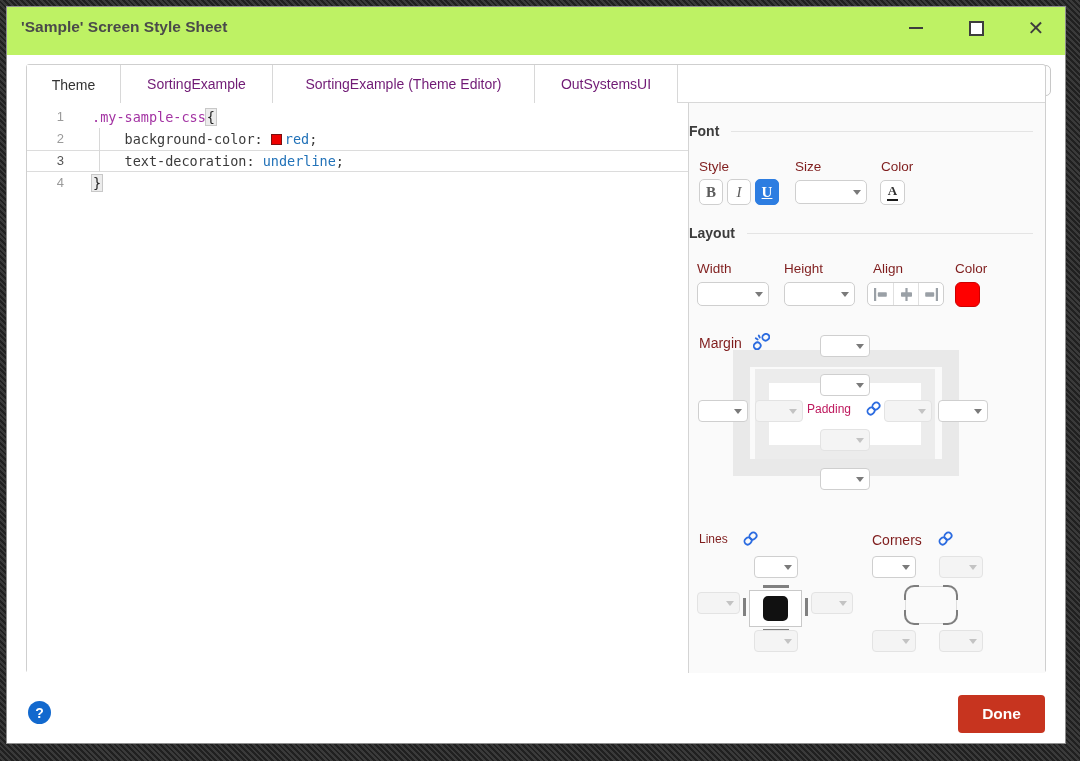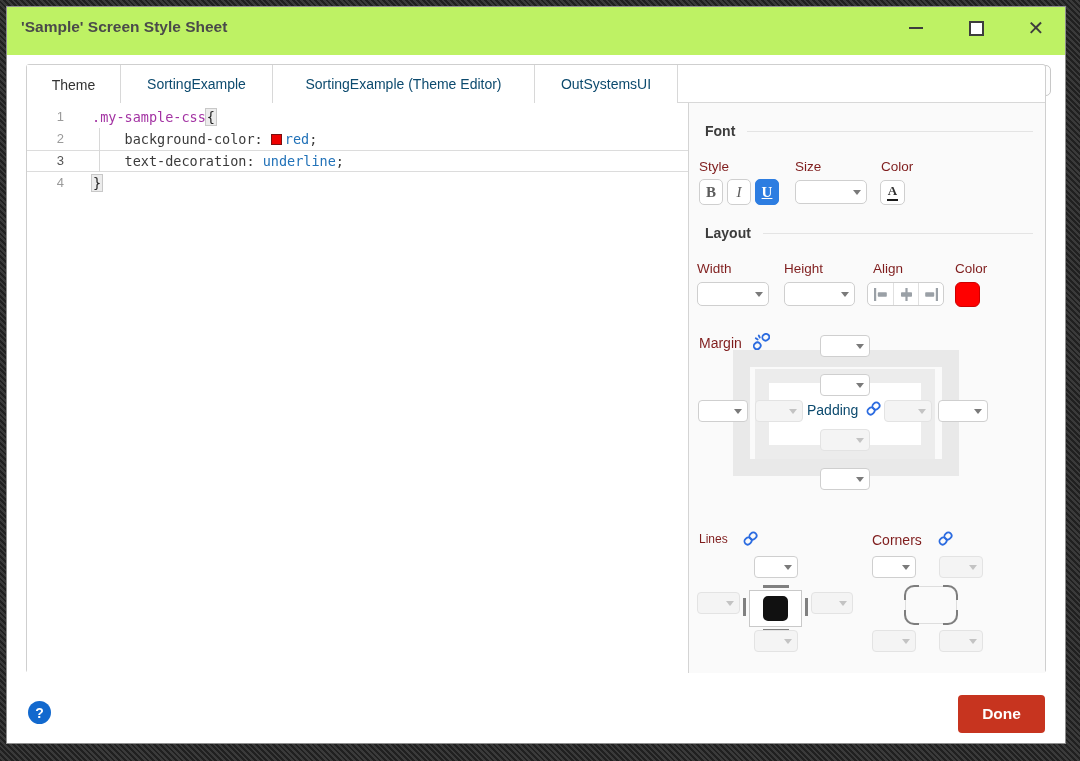--- a/index.html
+++ b/index.html
@@ -29,21 +29,21 @@
     font-size:14.5px; font-weight:700; color:#333; cursor:pointer;
   }
   
   .container {
     position:absolute; left:19px; top:57px; width:1020px; height:609px;
     border:1px solid #cfcfcf; border-radius:3px; background:#fff;
   }
   .tabbar { position:absolute; left:0; top:0; width:100%; height:38px; display:flex; border-bottom:1px solid #d8d8d8; }
   .tab {
     height:38px; display:flex; align-items:center; justify-content:center;
-    font-size:14px; color:#0c4a6e; border-right:1px solid #d8d8d8; cursor:pointer; background:#fff;
+    font-size:14px; color:#701a75; border-right:1px solid #d8d8d8; cursor:pointer; background:#fff;
   }
   .tab:nth-child(1){ width:94px; } .tab:nth-child(2){ width:152px; }
   .tab:nth-child(3){ width:262px; } .tab:nth-child(4){ width:143px; }
   .tab.active { color:#333; height:39px; margin-bottom:-1px; background:#fff; }
   .body { position:absolute; left:0; top:38px; width:1018px; height:570px; }
   
   .editor { position:absolute; left:0; top:0; width:661px; height:570px; background:#fff; padding-top:3px; }
   .cline { height:22px; line-height:22px; white-space:nowrap; }
   .cline.cur { box-shadow:inset 0 1px 0 #dcdcdc, inset 0 -1px 0 #dcdcdc; }
   .lnum { display:inline-block; width:44px; padding-right:7px; text-align:right; color:#9a9a9a; font-size:13px; vertical-align:top; }
@@ -52,21 +52,21 @@
   .tk-selector { color:var(--selector-purple); }
   .tk-property { color:#3b3b3b; }
   .tk-value { color:var(--value-blue); }
   .tk-plain { color:#3b3b3b; }
   .tk-brace { color:#222; background:#ececec; box-shadow:0 0 0 1px #c8c8c8; padding:0 1px; }
   .cswatch { display:inline-block; width:11px; height:11px; background:var(--code-swatch-red); border:1px solid #7a1010; vertical-align:-1px; margin-right:3px; }
   .scope-guide { position:absolute; left:72px; top:25px; width:1px; height:44px; background:#d8d8d8; }
   .divider { position:absolute; left:661px; top:0; width:1px; height:570px; background:#d4d4d4; }
   
   .panel { position:absolute; left:662px; top:0; width:356px; height:570px; background:#fafafa; }
-  .sec-header { position:absolute; display:flex; align-items:center; left:16px; right:12px; }
+  .sec-header { position:absolute; display:flex; align-items:center; left:0; right:12px; }
   .sec-header span { font-size:14px; font-weight:700; color:#3c3c3c; }
   .sec-header .rule { flex:1; height:1px; background:#e4e4e4; margin-left:12px; }
   .plabel { position:absolute; font-size:13.5px; color:#7f1d1d; }
   .sbtn {
     position:absolute; width:24px; height:26px; background:#fff; border:1px solid #cfcfcf; border-radius:5px;
     display:flex; align-items:center; justify-content:center; cursor:pointer;
     font-family:"Liberation Serif", serif; font-size:15px; color:#5c5c5c;
   }
   .sbtn.b { font-weight:700; } .sbtn.i { font-style:italic; }
   .sbtn.u { background:var(--accent-blue); border-color:var(--accent-blue); color:#fff; font-weight:700; text-decoration:underline; }
@@ -83,21 +83,21 @@
   .align-group { position:absolute; display:flex; height:24px; border:1px solid #cfcfcf; border-radius:5px; background:#fff; overflow:hidden; }
   .align-btn { width:25px; height:100%; display:flex; align-items:center; justify-content:center; cursor:pointer; }
   .align-btn + .align-btn { border-left:1px solid #e0e0e0; }
   .color-swatch { position:absolute; width:25px; height:25px; border-radius:6px; cursor:pointer; }
   .color-swatch.red { background:var(--swatch-red); border:1px solid #cc0000; }
   .link-icon { position:absolute; width:17px; height:17px; cursor:pointer; }
   
   .frame { position:absolute; }
   .frame.outer { left:44px; top:247px; width:226px; height:126px; border:17px solid #e9e9e9; }
   .frame.inner { left:66px; top:266px; width:180px; height:90px; border:14px solid #ececec; background:#fff; }
-  .pad-label { position:absolute; font-size:14px; color:#0c4a6e; }
+  .pad-label { position:absolute; font-size:12px; color:#be185d; }
   
   .lines-frame { position:absolute; left:60px; top:487px; width:53px; height:37px; background:#fff; border:1px solid #c9c9c9; }
   .lines-swatch { position:absolute; left:72px; top:491px; width:29px; height:29px; background:var(--border-swatch-black); border-radius:7px; border:2px solid #fff; cursor:pointer; }
   .lbar { position:absolute; background:#808080; }
   .corners-frame { position:absolute; left:216px; top:483px; width:52px; height:38px; border:1.5px solid #dedede; border-radius:10px; }
   .cq { position:absolute; width:15px; height:15px; border:2.5px solid #7d7d7d; }
   .cq.tl { left:-2px; top:-2px; border-right:none; border-bottom:none; border-top-left-radius:10px; }
   .cq.tr { right:-2px; top:-2px; border-left:none; border-bottom:none; border-top-right-radius:10px; }
   .cq.bl { left:-2px; bottom:-2px; border-right:none; border-top:none; border-bottom-left-radius:10px; }
   .cq.br { right:-2px; bottom:-2px; border-left:none; border-top:none; border-bottom-right-radius:10px; }

